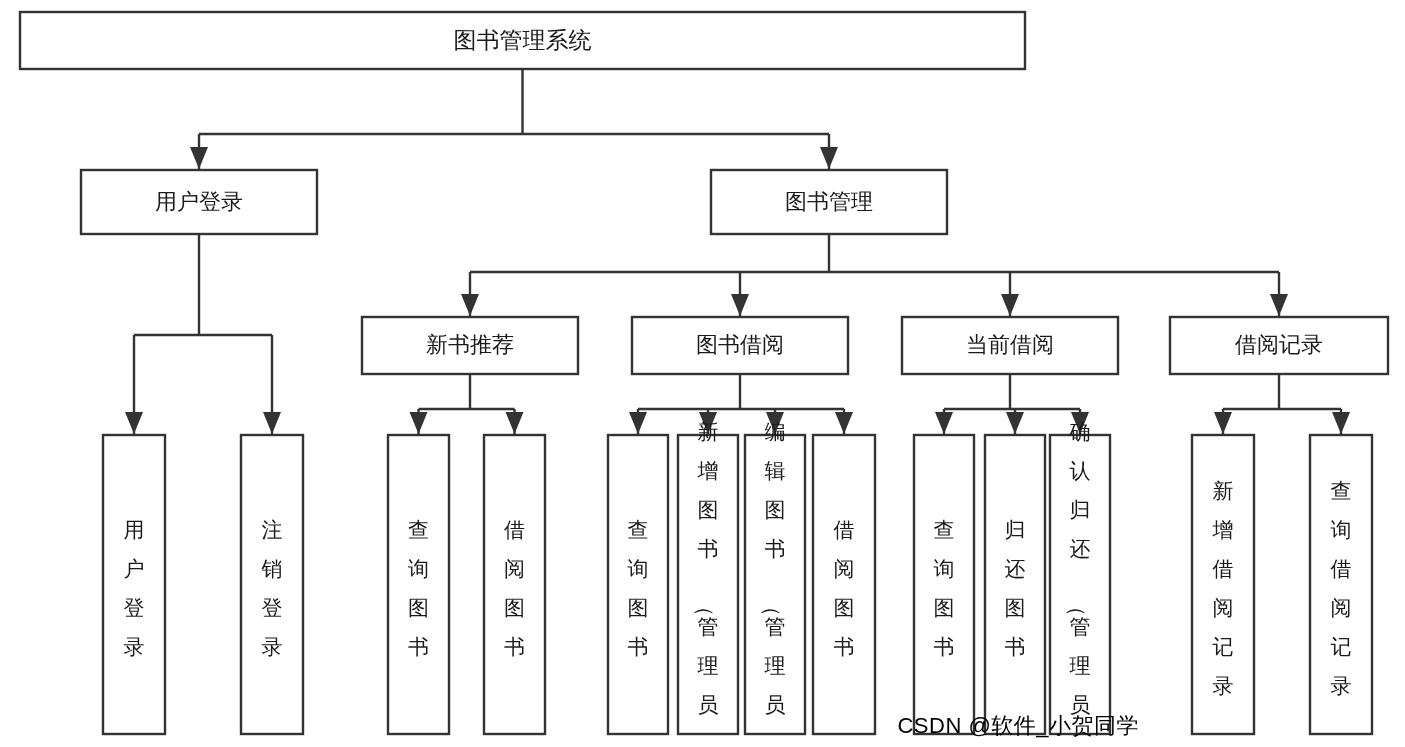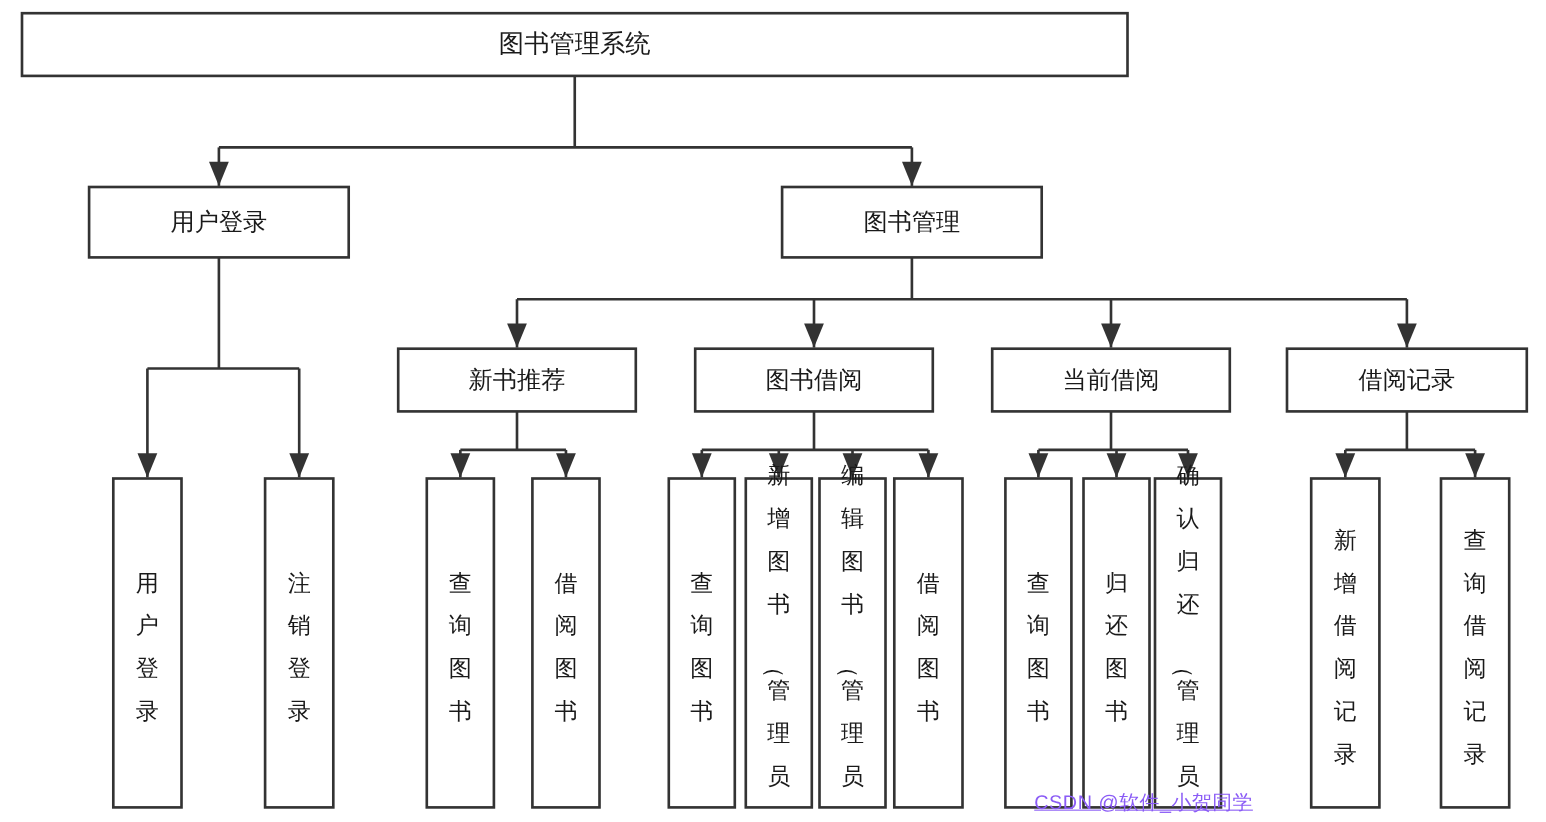--- a/index.html
+++ b/index.html
@@ -49,26 +49,25 @@
     stroke-linecap: butt;
   }
   .arrow-head {
     fill: #333333;
   }
   .watermark {
     position: absolute;
     right: 8px;
     bottom: 6px;
     font-family: "Liberation Sans", "DejaVu Sans", sans-serif;
-    font-size: 18px;
-    color: #8b5cf6;
+    font-size: 22px;
+    color: #000000;
     white-space: nowrap;
     letter-spacing: 0.5px;
     pointer-events: none;
-    text-decoration: underline;
   }
 </style>
 </head>
 <body>
 
 <div id="chart-root">
   <svg id="svg-tree" width="1405" height="747" viewBox="0 0 1405 747" xmlns="http://www.w3.org/2000/svg">
     <g id="links-layer">
         <line x1="522.5" y1="69" x2="522.5" y2="134" class="link-line"></line>
         <line x1="199" y1="134" x2="829" y2="134" class="link-line"></line>

